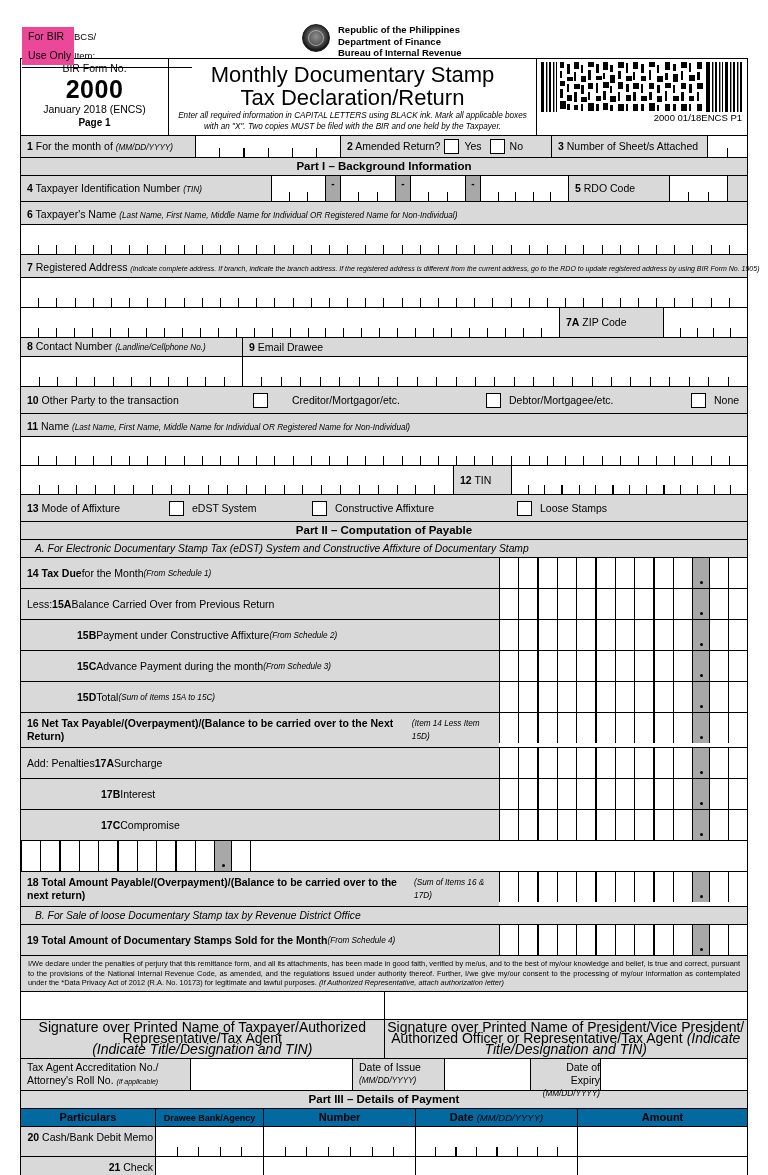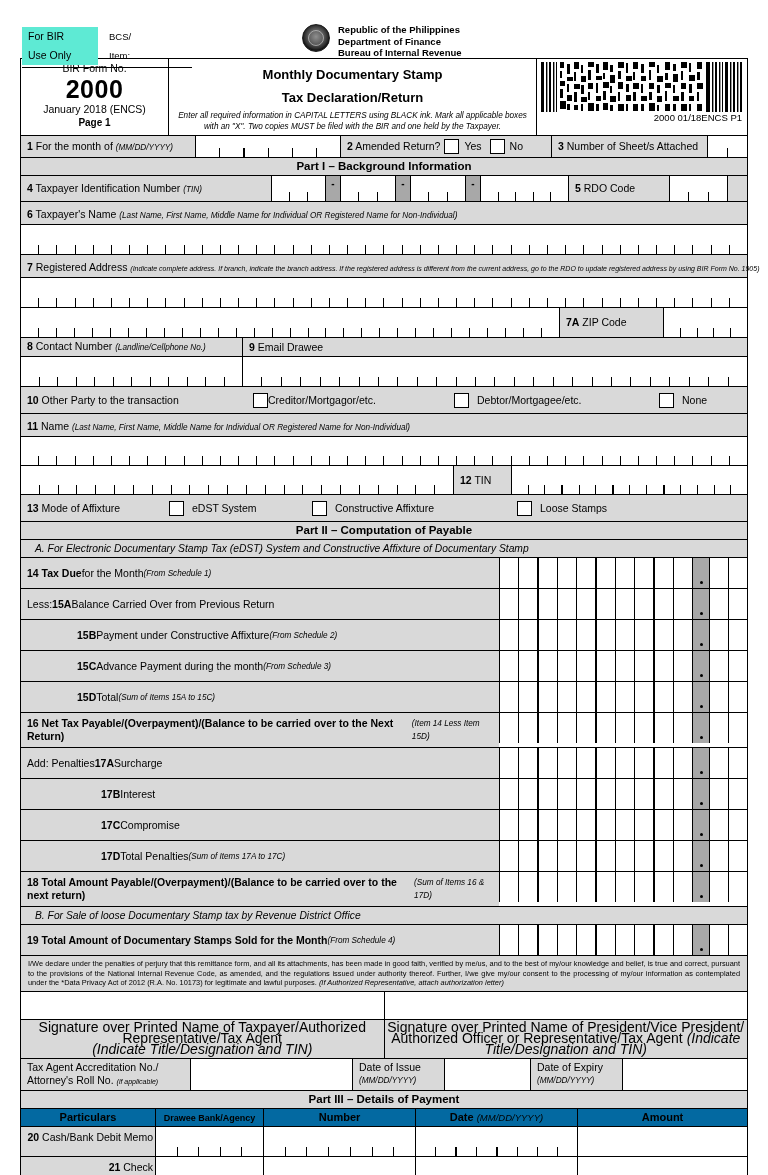--- a/index.html
+++ b/index.html
@@ -14,22 +14,22 @@
   }
   .page { width: 768px; min-height: 1175px; position: relative; padding: 0; }
 
   
   .masthead { position: relative; height: 58px; }
   .bir-use {
     position: absolute; left: 22px; top: 27px;
     font-size: 9.5px; line-height: 11px;
   }
   .bir-use .r { display: block; white-space: nowrap; }
-  .bir-use .lbl { display: inline-block; width: 76px; background: #5eead4; }
-  .bir-use .itm { display: inline-block; margin-left: 11px; }
+  .bir-use .lbl { display: inline-block; width: 52px; background: #ec4899; }
+  .bir-use .itm { display: inline-block; }
   .seal {
     position: absolute; left: 302px; top: 24px;
     width: 28px; height: 28px; border-radius: 50%;
     background: radial-gradient(circle at 50% 45%, #8f8f8f 0%, #5a5a5a 40%, #2a2a2a 62%, #111 70%, #4a4a4a 78%, #1b1b1b 100%);
     border: 1.5px solid #1a1a1a;
   }
   .seal::after {
     content:""; position:absolute; left:5px; top:5px; right:5px; bottom:5px;
     border-radius:50%; border:1px solid rgba(255,255,255,.45);
   }
@@ -42,21 +42,21 @@
   .titleband { display: flex; border-bottom: 1.6px solid #000; }
   .tb-left {
     width: 148px; border-right: 1.4px solid #000; text-align: center;
     padding: 3px 2px 4px; font-size: 10.5px; line-height: 13px;
   }
   .tb-left .frm { font-size: 10.5px; }
   .tb-left .num { font-size: 25px; font-weight: bold; line-height: 28px; letter-spacing: .5px; }
   .tb-left .jan { font-size: 10.5px; }
   .tb-left .pg { font-size: 10px; font-weight: bold; }
   .tb-mid { flex: 1; text-align: center; padding: 4px 6px 3px; border-right: 1.4px solid #000; }
-  .tb-mid .t1 { font-size: 13px; font-weight: bold; line-height: 23px; }
+  .tb-mid .t1 { font-size: 22px; font-weight: normal; line-height: 23px; }
   .tb-mid .ins { font-size: 8.2px; font-style: italic; line-height: 10.5px; margin-top: 2px; }
   .tb-right { width: 210px; position: relative; padding: 3px 3px 0; }
   .barcode { height: 50px; width: 203px; display: block; }
   .bc-code { text-align: right; font-size: 9.5px; padding-right: 2px; line-height: 11px; }
 
   
   .row { display: flex; align-items: stretch; }
   .g { background: #d9d9d9; }
   .bb { border-bottom: 1.3px solid #000; }
   .br { border-right: 1.3px solid #000; }
@@ -567,21 +567,21 @@
             <span></span>
             <span></span>
             <span></span>
           </div>
       </div>
     </div>
 
     <div class="row bb g" style="height:27px;align-items:center;">
       <span class="lbl" style="width:232px;"><span class="b">10</span> <span>Other Party to the transaction</span></span>
       <span class="cb"></span>
-      <span class="lbl" style="padding-left:0;width:186px;">Creditor/Mortgagor/etc.</span>
+      <span class="lbl" style="padding-left:24px;width:218px;">Creditor/Mortgagor/etc.</span>
       <span class="cb"></span>
       <span class="lbl" style="padding-left:8px;width:190px;">Debtor/Mortgagee/etc.</span>
       <span class="cb"></span>
       <span class="lbl" style="padding-left:8px;">None</span>
     </div>
 
     <div class="g bb" style="padding:2px 0 2px 6px;">
       <span class="lbl" style="padding:0;"><span class="b">11</span> <span>Name</span> <span class="it sm">(Last Name, First Name, Middle Name for Individual OR Registered Name for Non-Individual)</span></span>
     </div>
     <div class="comb bb" style="height:29px;">
@@ -1126,25 +1126,20 @@
               <em></em>
             </i>
             <i style="border-right:none;">
               <em></em>
             </i>
           </div>
       </div>
     </div>
 
     <div class="amtrow">
-      <div class="desc" style="padding-left:80px;">
-          <span class="b">17D</span>
-          <span> Total Penalties </span>
-          <span class="it sm">(Sum of Items 17A to 17C)</span>
-        </div>
       <div class="amt">
         <div class="cells">
             <i>
               <em></em>
             </i>
             <i class="hv">
               <em></em>
             </i>
             <i>
               <em></em>
@@ -1304,21 +1299,21 @@
       <div class="g" style="width:170px;font-size:10.5px;padding:2px 0 0 6px;line-height:13px;border-right:1.3px solid #000;">
         <div>Tax Agent Accreditation No./</div>
         <div><span>Attorney's Roll No.</span> <span class="it xs">(if applicable)</span></div>
       </div>
       <div style="width:162px;background:#fff;border-right:1.3px solid #000;"></div>
       <div class="g" style="width:92px;font-size:10.5px;padding:2px 0 0 6px;line-height:13px;border-right:1.3px solid #000;">
         <div>Date of Issue</div>
         <div class="it sm">(MM/DD/YYYY)</div>
       </div>
       <div style="width:86px;background:#fff;border-right:1.3px solid #000;"></div>
-      <div class="g" style="width:92px;font-size:10.5px;padding:2px 0 0 6px;line-height:13px;border-right:1.3px solid #000;">
+      <div class="g" style="width:70px;font-size:10.5px;padding:2px 0 0 6px;line-height:13px;border-right:1.3px solid #000;text-align:right;">
         <div>Date of Expiry</div>
         <div class="it sm">(MM/DD/YYYY)</div>
       </div>
       <div style="flex:1;background:#fff;"></div>
     </div>
 
     <div class="part" style="border-top:none;">Part III – Details of Payment</div>
 
     <div class="p3head">
       <div class="c-part">Particulars</div>

